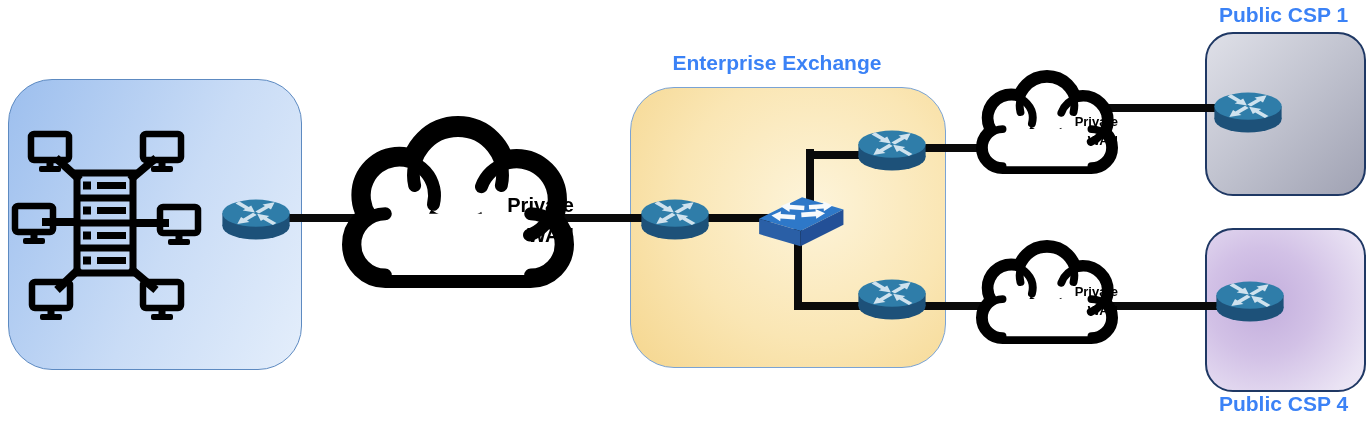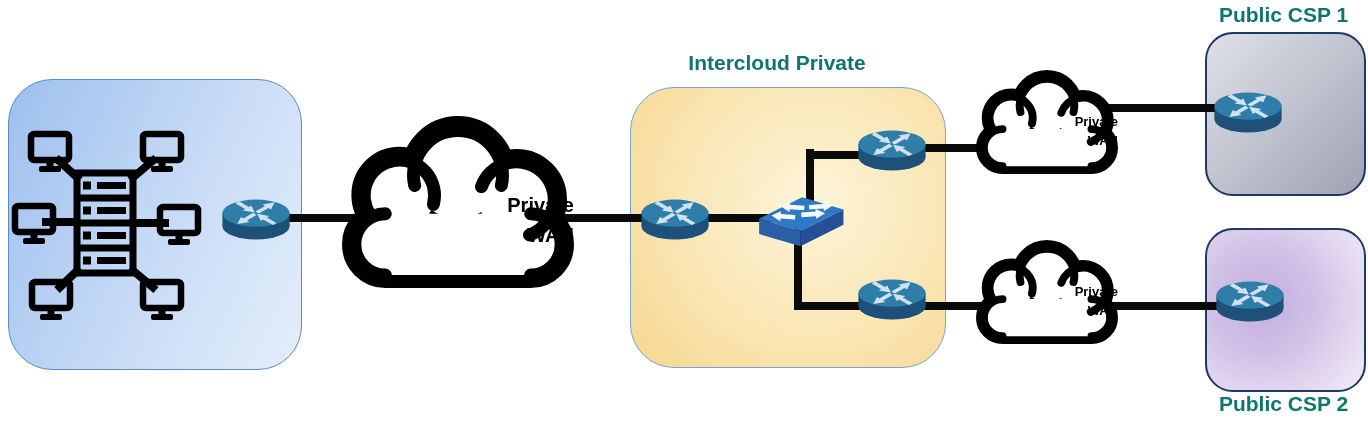--- a/index.html
+++ b/index.html
@@ -24,21 +24,21 @@
     border:2px solid #1f3864;
     background:linear-gradient(135deg,#dfe0e8 0%,#c3c5d1 45%,#a0a2b3 100%);
   }
   .zone-csp2{
     left:1205px;top:228px;width:157px;height:160px;border-radius:28px;
     border:2px solid #1f3864;
     background:radial-gradient(circle at 35% 45%, #c2addc 0%, #d2c1e6 40%, #eae3f4 85%, #efeaf7 100%);
   }
   
   .lbl{
-    position:absolute;z-index:6;font-weight:700;font-size:21px;color:#0f766e;
+    position:absolute;z-index:6;font-weight:700;font-size:21px;color:#3b82f6;
     text-align:center;white-space:nowrap;line-height:24px;
   }
   .lbl-enterprise{left:8px;top:49px;width:292px;}
   .lbl-intercloud{left:620px;top:51px;width:314px;}
   .lbl-csp1{left:1205px;top:3px;width:157px;}
   .lbl-csp2{left:1205px;top:392px;width:157px;}
   
   .line{position:absolute;background:#0a0a0a;z-index:2;}
   .l-main{left:285px;top:214px;width:515px;height:8px;}
   .l-vtop{left:806px;top:149px;width:8px;height:73px;}
@@ -238,17 +238,17 @@
         <use href="#routershape"></use>
       </svg>
   </div>
 
   <div class="dev switch">
     <svg viewBox="0 0 120 74">
         <use href="#switchshape"></use>
       </svg>
   </div>
 
-  <div class="lbl lbl-intercloud">Intercloud Private</div>
+  <div class="lbl lbl-intercloud">Enterprise Exchange</div>
   <div class="lbl lbl-csp1">Public CSP 1</div>
-  <div class="lbl lbl-csp2">Public CSP 2</div>
+  <div class="lbl lbl-csp2">Public CSP 4</div>
 
 </div>
 
 </body></html>

